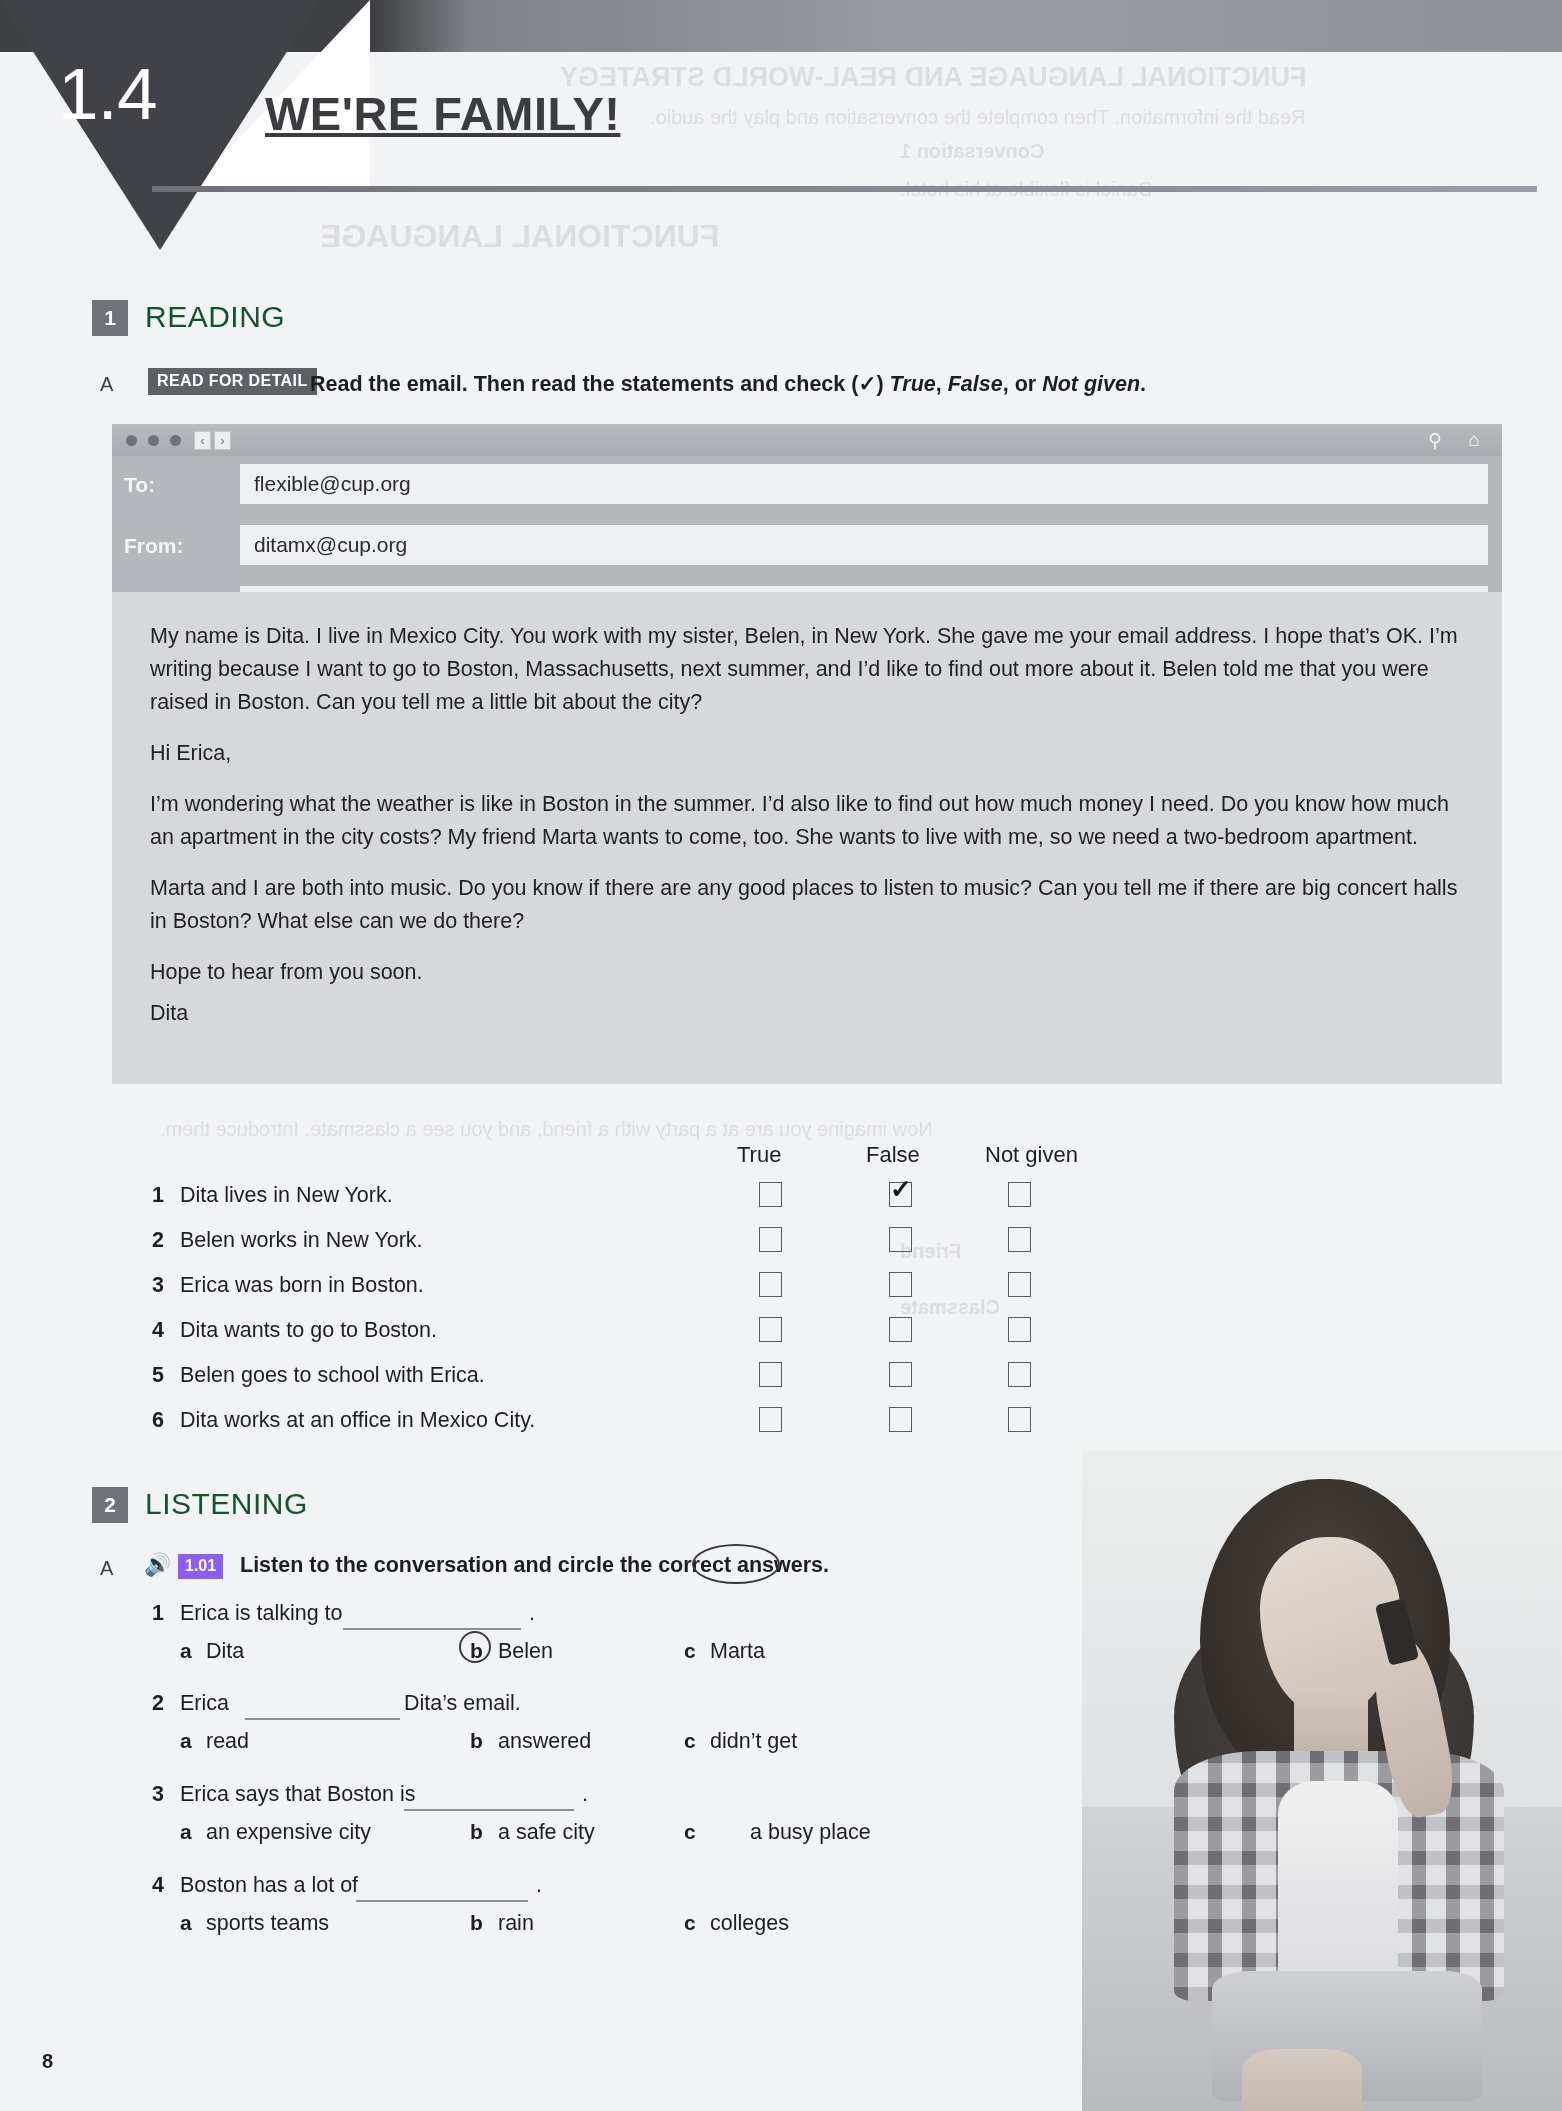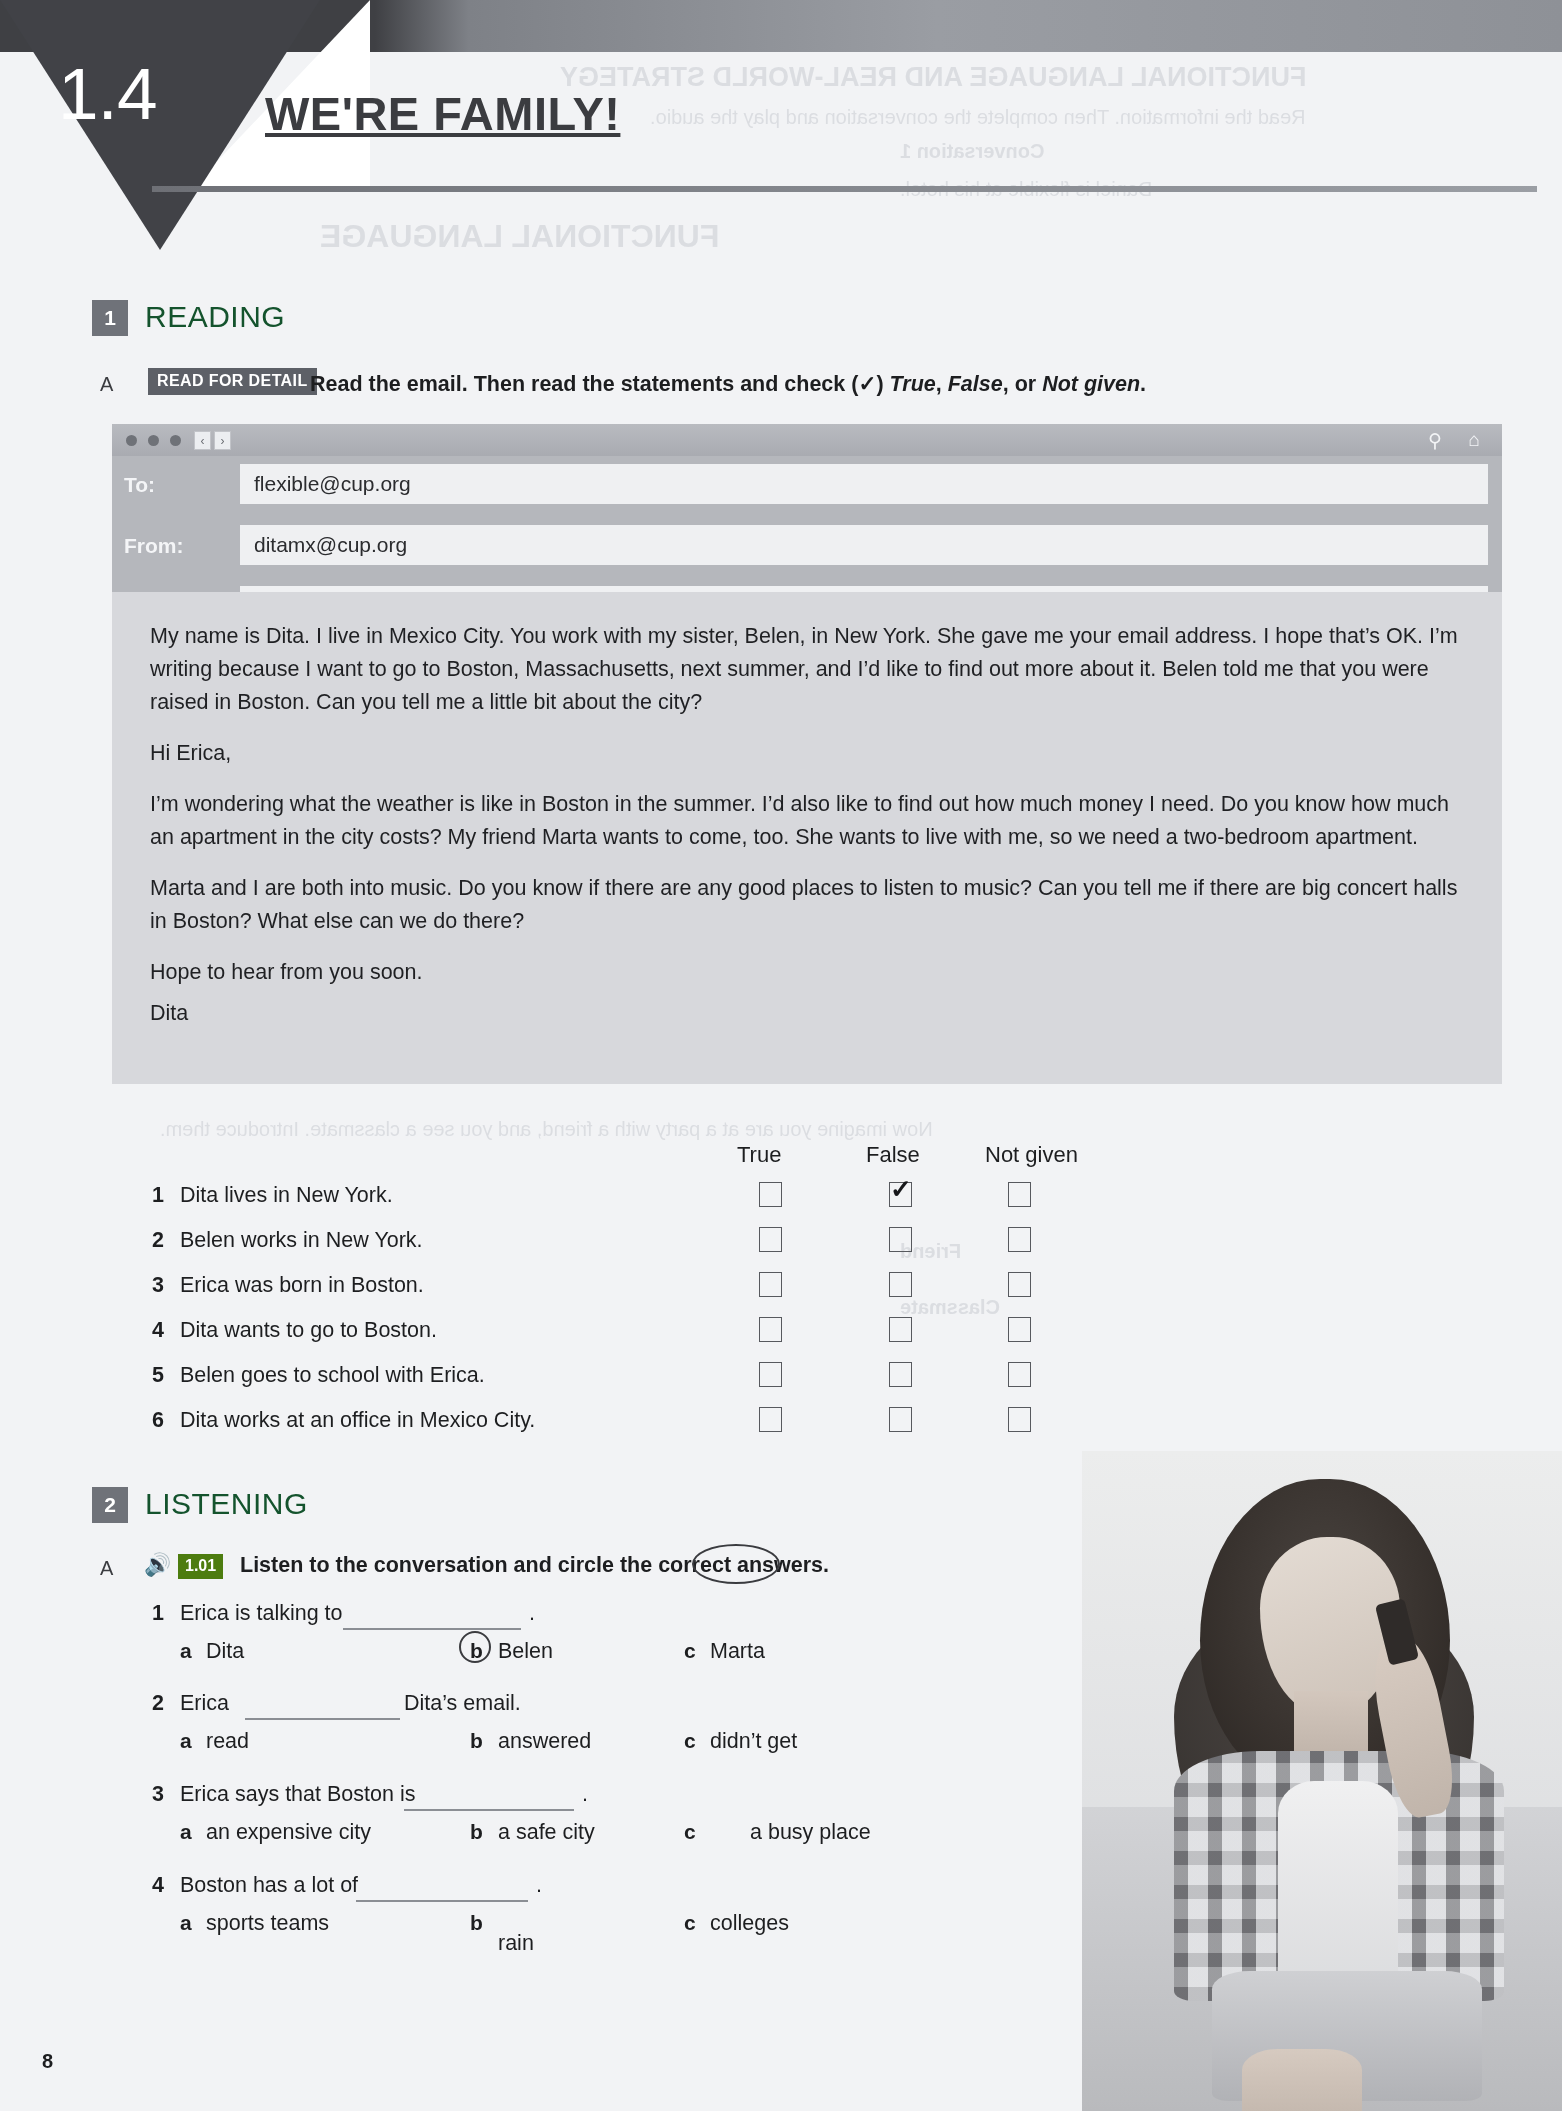--- a/index.html
+++ b/index.html
@@ -271,21 +271,21 @@
     color: #1d1e20;
     white-space: nowrap;
   }
   .circle-mark {
     position: absolute;
     border: 2px solid #3a3b3f;
     border-radius: 50%;
   }
   .audio-tag {
     position: absolute;
-    background: #4d7c0f;
+    background: #8b5cf6;
     color: #fff;
     font-size: 16px;
     font-weight: bold;
     padding: 3px 7px 4px 7px;
   }
   .spk {
     position: absolute;
     font-size: 22px;
     color: #26272a;
   }
@@ -552,21 +552,21 @@
   <div class="opt-txt" style="left:750px; top:1820px;">a busy place</div>
 
   <div class="q-num" style="left:152px; top:1873px;">4</div>
   <div class="q-txt" style="left:180px; top:1873px;">Boston has a lot of</div>
   <div class="blankline" style="left:356px; top:1900px; width:172px;"></div>
   <div class="q-txt" style="left:536px; top:1873px;">.</div>
 
   <div class="opt-let" style="left:180px; top:1911px;">a</div>
   <div class="opt-txt" style="left:206px; top:1911px;">sports teams</div>
   <div class="opt-let" style="left:470px; top:1911px;">b</div>
-  <div class="opt-txt" style="left:498px; top:1911px;margin-top:20px;">rain</div>
+  <div class="opt-txt" style="left:498px; top:1911px;">rain</div>
   <div class="opt-let" style="left:684px; top:1911px;">c</div>
   <div class="opt-txt" style="left:710px; top:1911px;">colleges</div>
 
   <div class="photo">
     <div class="photo-bg"></div>
     <div class="ph-wall"></div>
     <div class="ph-seat"></div>
     <div class="ph-hair2"></div>
     <div class="ph-hair"></div>
     <div class="ph-face"></div>

